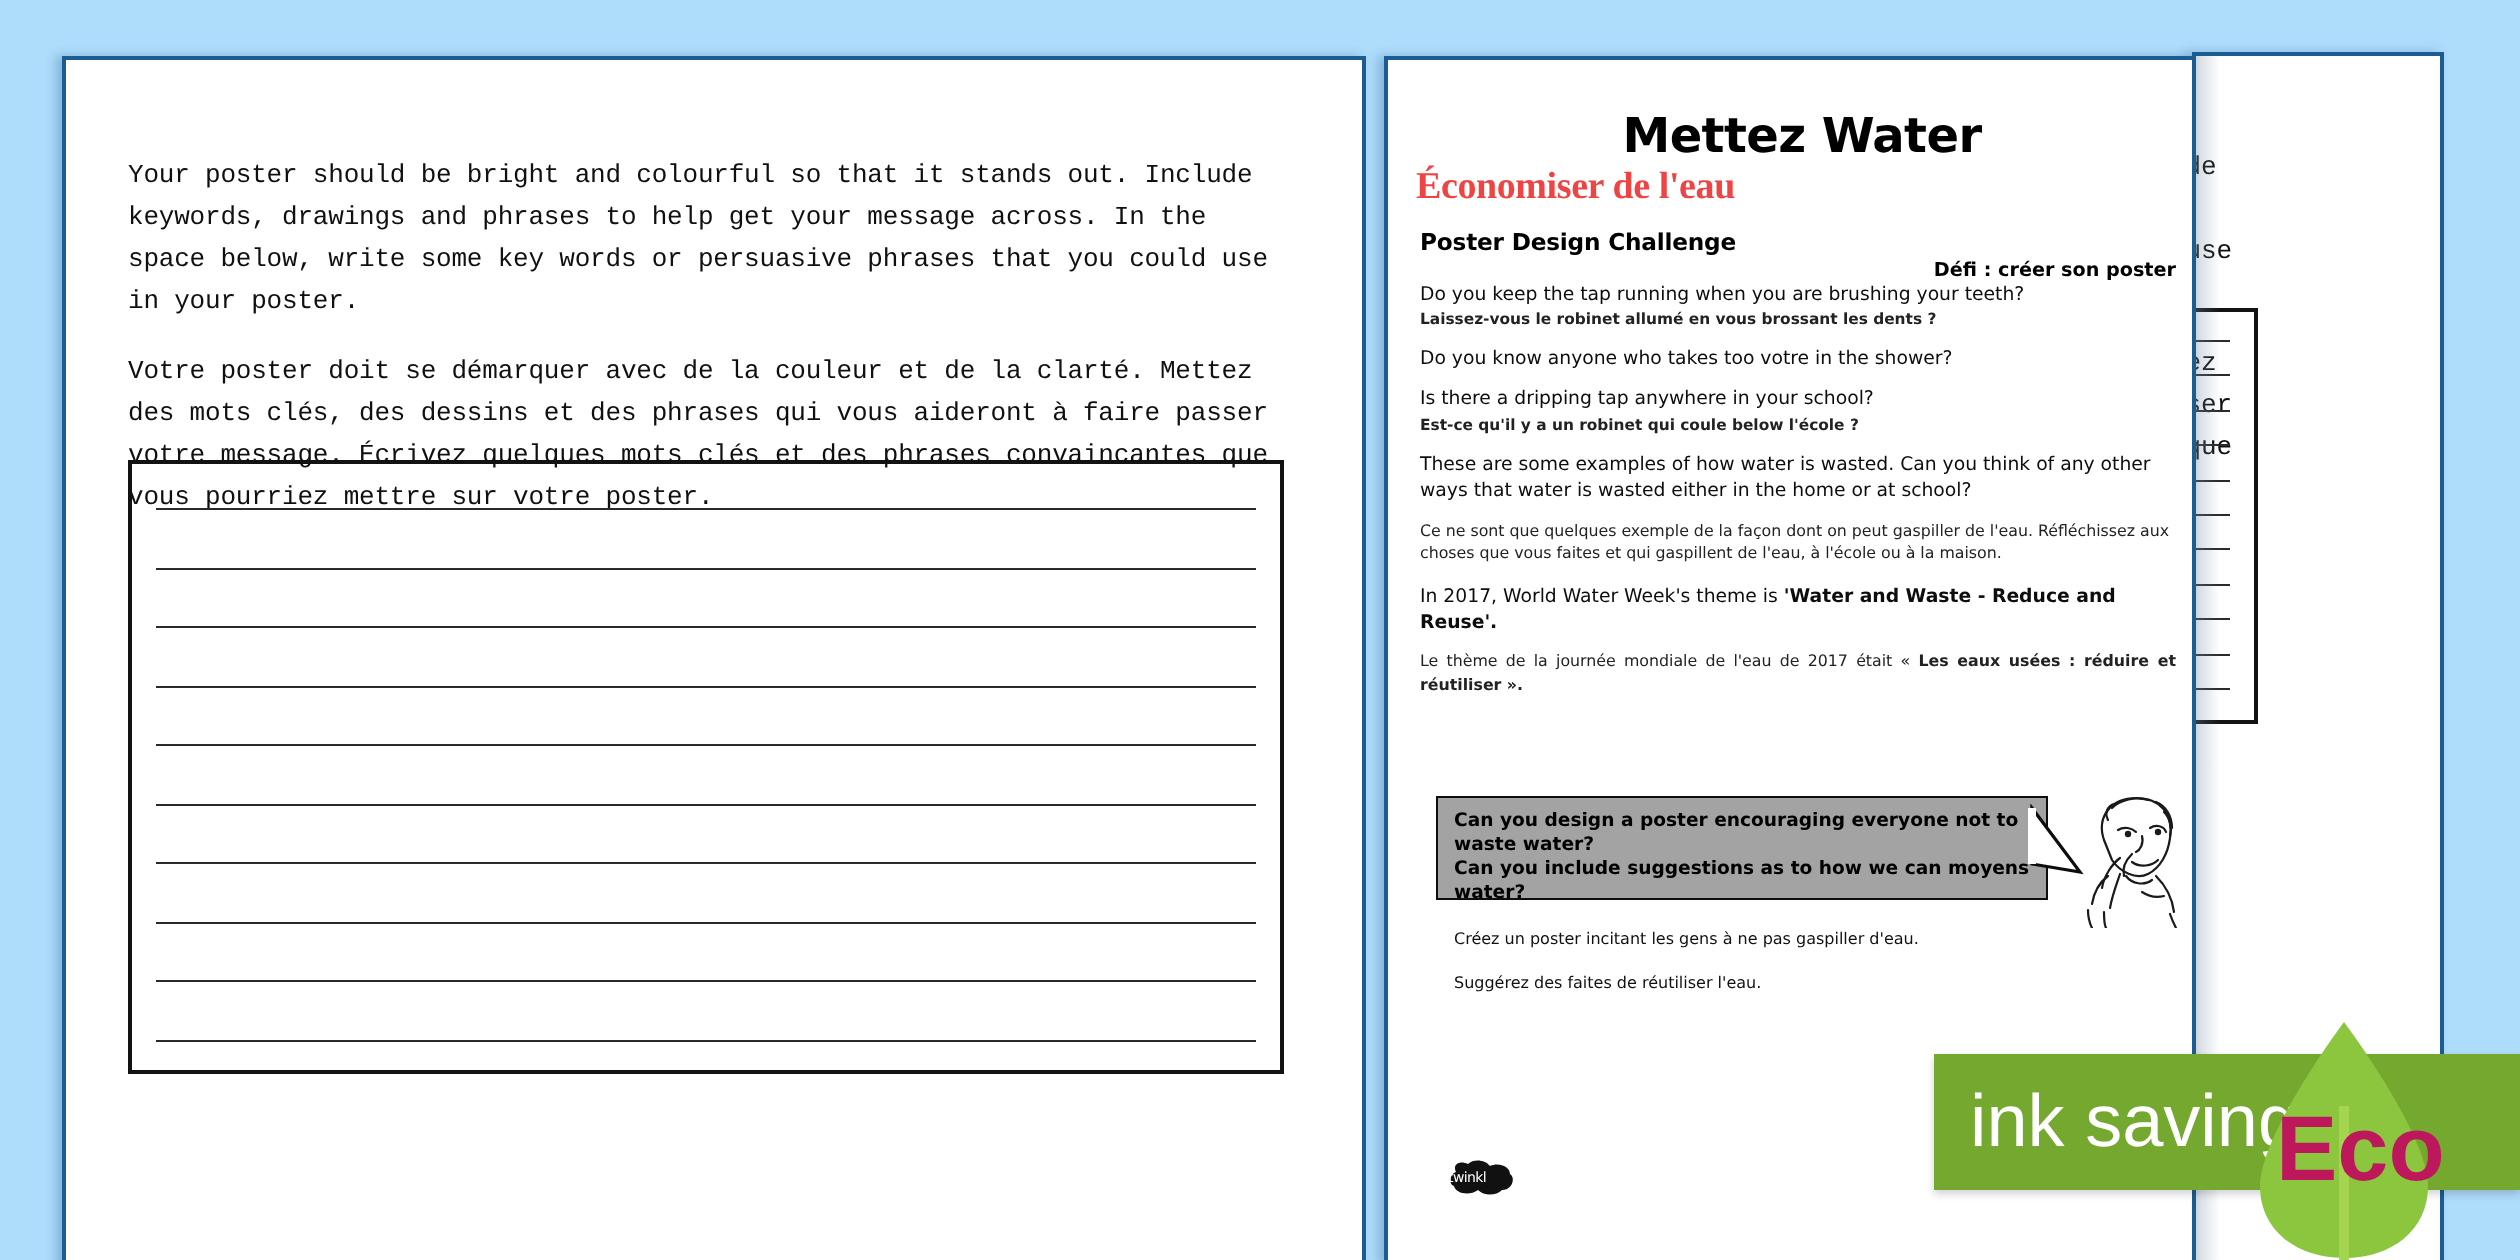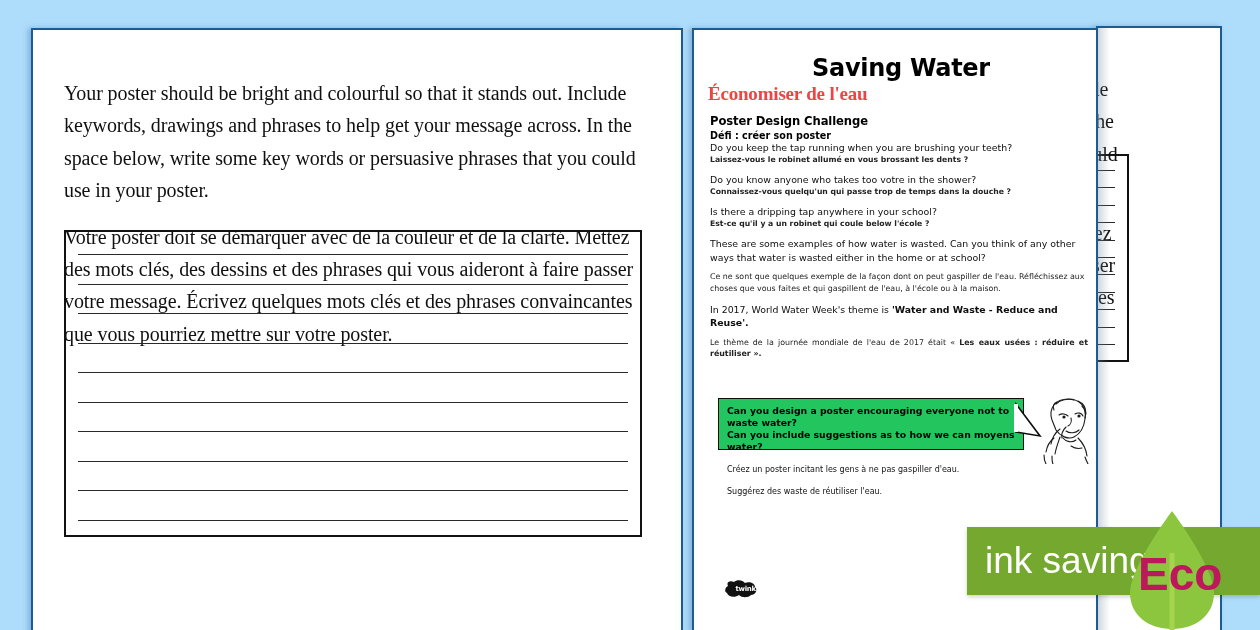--- a/index.html
+++ b/index.html
@@ -53,22 +53,22 @@
   }
 
   
   .lp-body {
     position: absolute;
     left: 31px;
     top: 47px;
     width: 583px;
   }
   .para {
-    font-family: Liberation Serif, serif;
-    font-size: 20px;
+    font-family: Liberation Mono, monospace;
+    font-size: 13px;
     line-height: 1.62;
     color: #101010;
     margin: 0 0 14px 0;
     letter-spacing: -0.1px;
   }
   .lined-box {
     position: absolute;
     left: 31px;
     top: 200px;
     width: 578px;
@@ -154,20 +154,21 @@
     color: #000;
     margin: 0;
     letter-spacing: -0.1px;
   }
   .h-chal-fr {
     font-family: "DejaVu Sans", sans-serif;
     font-weight: bold;
     font-size: 9.6px;
     color: #000;
     margin: 2px 0 1px 0;
+    text-align: right;
   }
   .qa { margin: 0 0 8px 0; }
   .q-en {
     font-family: "DejaVu Sans", sans-serif;
     font-size: 9.4px;
     line-height: 1.32;
     color: #0d0d0d;
     margin: 0;
   }
   .q-fr {
@@ -204,21 +205,21 @@
     height: 74px;
   }
   .bubble {
     position: absolute;
     left: 0; top: 2px;
     width: 306px;
     height: 52px;
     border: 1.6px solid #0d0d0d;
     box-sizing: border-box;
     padding: 6px 8px;
-    background: #22c55e;
+    background: #a3a3a3;
   }
   .bub-en {
     font-family: "DejaVu Sans", sans-serif;
     font-weight: bold;
     font-size: 9.3px;
     line-height: 1.28;
     color: #000;
     margin: 0;
   }
   .bub-fr {
@@ -244,23 +245,23 @@
     position: absolute;
     left: 16px;
     bottom: 36px;
     width: 34px;
     height: 18px;
   }
   .twinkl-text {
     position: absolute;
     left: 0; top: 0;
     width: 100%;
-    text-align: right;
-    font-family: "DejaVu Sans", sans-serif;
-    font-weight: bold;
+    text-align: left;
+    font-family: "DejaVu Sans", sans-serif;
+    font-weight: normal;
     font-size: 7px;
     color: #ffffff;
     line-height: 18px;
     letter-spacing: -0.3px;
   }
 
   
   .eco-badge {
     position: absolute;
     left: 967px;
@@ -332,53 +333,52 @@
         <div class="rule"></div>
         <div class="rule"></div>
       </div>
       <div class="bp-shade"></div>
     </div>
   </div>
 
   <div class="page" id="page-mid">
     <div class="mp">
 
-      <h1 class="mp-title">Saving Water</h1>
+      <h1 class="mp-title">Mettez Water</h1>
       <h2 class="mp-subtitle">Économiser de l'eau</h2>
 
       <div class="mp-content">
         <p class="h-chal">Poster Design Challenge</p>
         <p class="h-chal-fr">Défi : créer son poster</p>
 
         <div class="qa">
           <p class="q-en">Do you keep the tap running when you are brushing your teeth?</p>
           <p class="q-fr">Laissez-vous le robinet allumé en vous brossant les dents ?</p>
         </div>
         <div class="qa">
           <p class="q-en">Do you know anyone who takes too votre in the shower?</p>
-          <p class="q-fr">Connaissez-vous quelqu'un qui passe trop de temps dans la douche ?</p>
         </div>
         <div class="qa">
           <p class="q-en">Is there a dripping tap anywhere in your school?</p>
           <p class="q-fr">Est-ce qu'il y a un robinet qui coule below l'école ?</p>
         </div>
 
         <p class="blk-en">These are some examples of how water is wasted. Can you think of any other ways that water is wasted either in the home or at school?</p>
         <p class="blk-fr">Ce ne sont que quelques exemple de la façon dont on peut gaspiller de l'eau. Réfléchissez aux choses que vous faites et qui gaspillent de l'eau, à l'école ou à la maison.</p>
 
         <p class="blk-en"><span>In 2017, World Water Week's theme is </span><b>'Water and Waste - Reduce and Reuse'.</b></p>
         <p class="blk-fr justify"><span>Le thème de la journée mondiale de l'eau de 2017 était « </span><b>Les eaux usées : réduire et réutiliser ».</b></p>
       </div>
 
       <div class="bubble-wrap">
         <div class="bubble">
           <p class="bub-en">Can you design a poster encouraging everyone not to waste water?</p>
           <p class="bub-en">Can you include suggestions as to how we can moyens water?</p>
           <p class="bub-fr">Créez un poster incitant les gens à ne pas gaspiller d'eau.</p>
-          <p class="bub-fr">Suggérez des waste de réutiliser l'eau.</p>
+          <p class="bub-fr">Suggérez des faites de réutiliser l'eau.</p>
         </div>
 
         <svg class="bub-tail" width="28" height="42" viewBox="0 0 28 42">
           <polygon points="2,2 26,34 2,30" fill="#ffffff" stroke="#0d0d0d" stroke-width="1.6" stroke-linejoin="miter"></polygon>
           <rect x="0" y="2" width="4" height="28" fill="#ffffff"></rect>
         </svg>
 
         <svg class="thinker" width="66" height="70" viewBox="0 0 66 70">
           <g fill="none" stroke="#1a1a1a" stroke-width="1.1" stroke-linecap="round" stroke-linejoin="round">
             <path d="M22 26 C18 14 26 5 38 5 C50 5 57 13 55 25 C54 33 50 40 44 43 C38 46 30 42 26 36 Z"></path>

